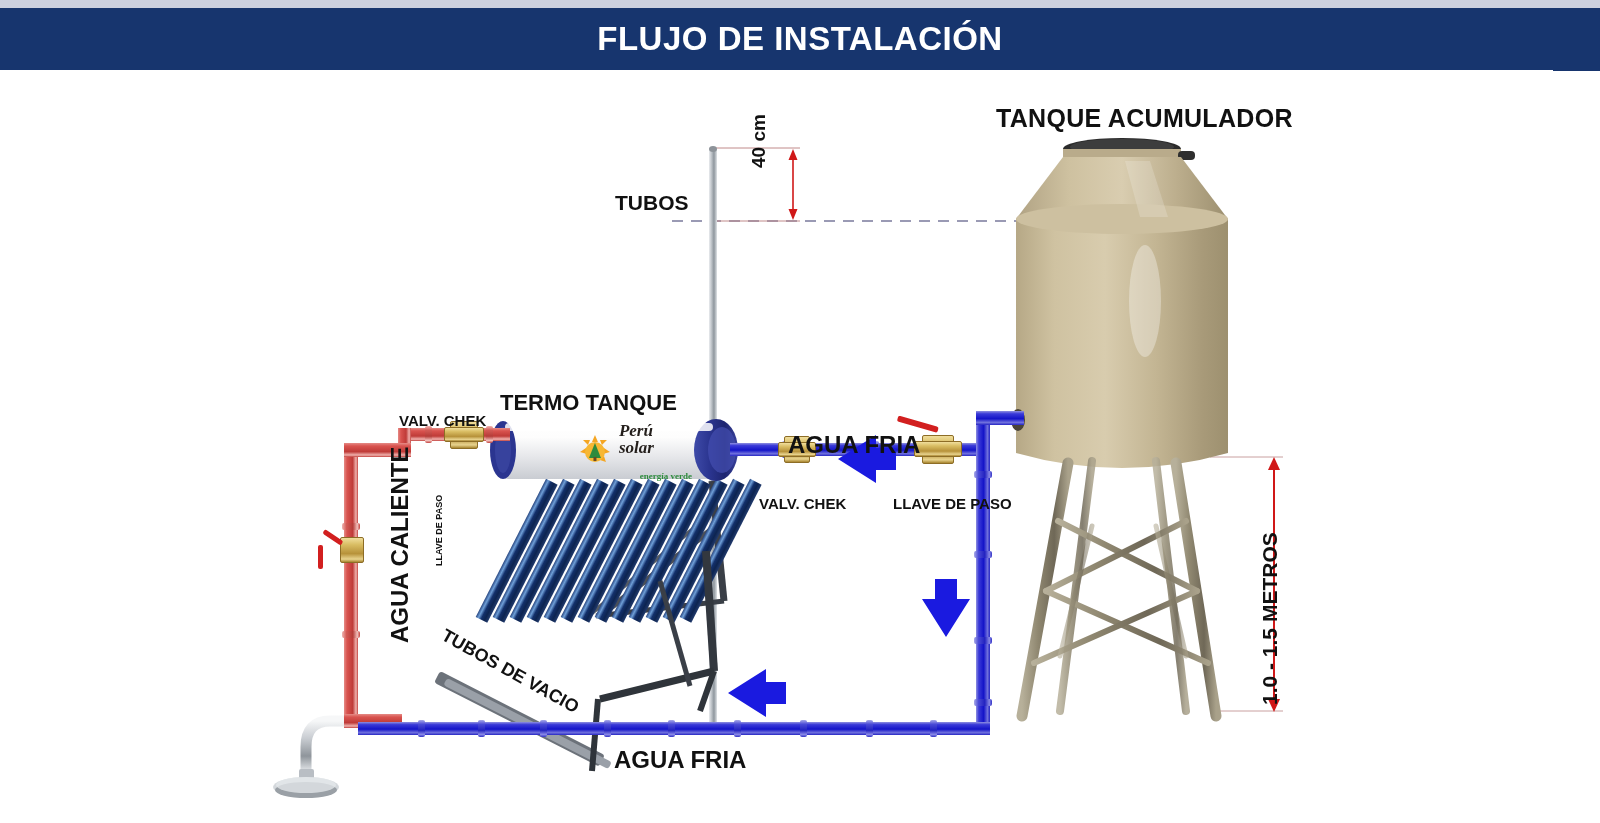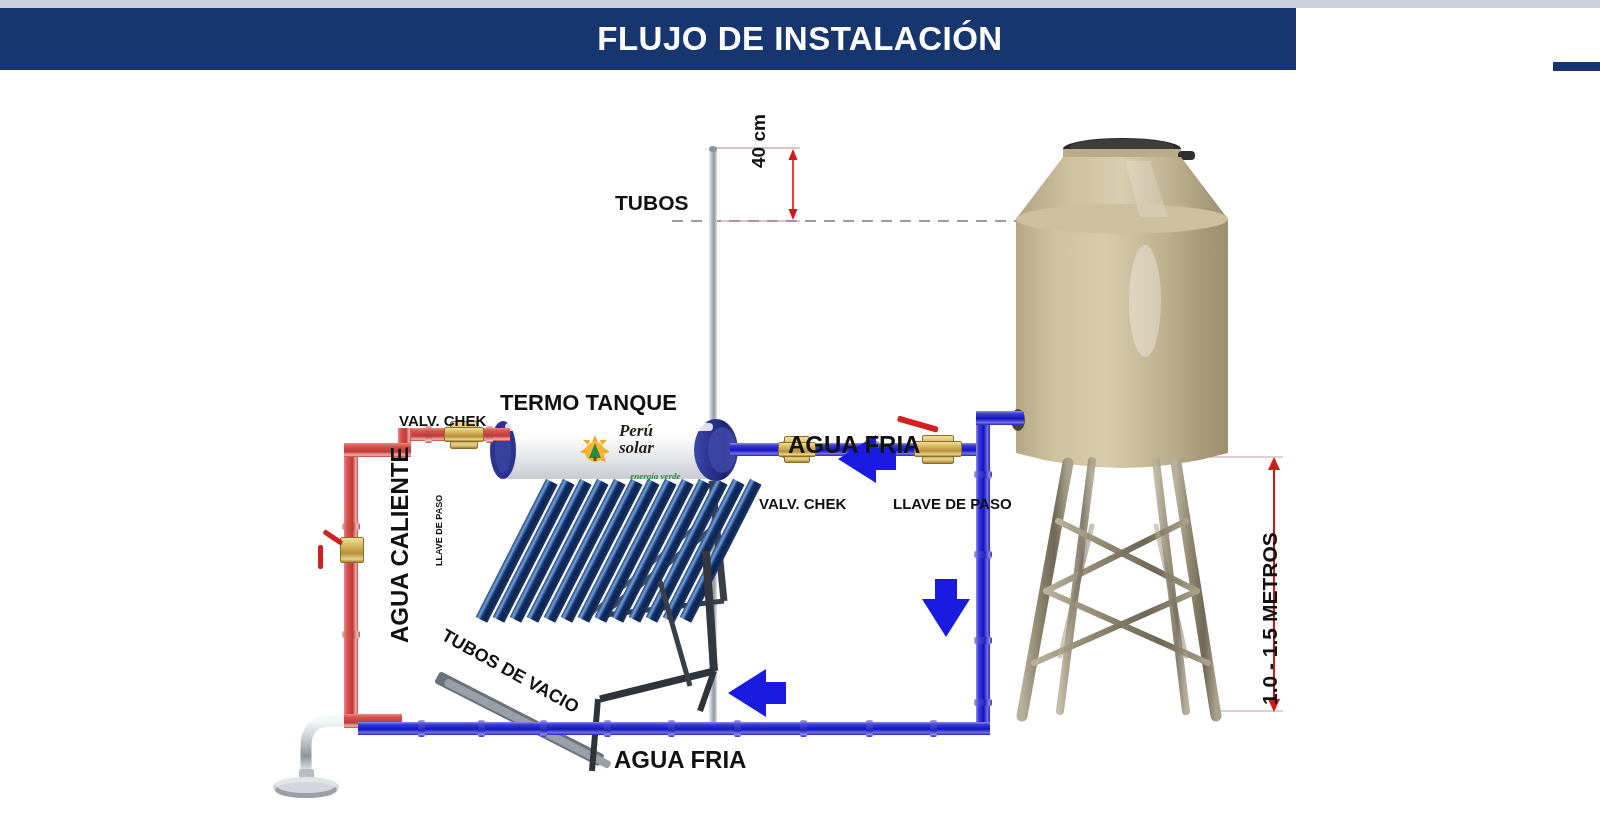--- a/index.html
+++ b/index.html
@@ -1,21 +1,21 @@
 <!DOCTYPE html>
 <html><head>
 <meta charset="utf-8">
 <style>
   html,body{margin:0;padding:0;background:#fff;}
   body{width:1600px;height:823px;position:relative;overflow:hidden;
        font-family:"Liberation Sans","DejaVu Sans",sans-serif;}
 
   
   #topstrip{position:absolute;left:0;top:0;width:1600px;height:8px;background:#ccd0df;}
-  #header{position:absolute;left:0;top:8px;width:1296px;height:62px;background:#17356e;}
+  #header{position:absolute;left:0;top:8px;width:1600px;height:62px;background:#17356e;}
   #header-title{position:absolute;left:0;top:0;width:1600px;height:62px;
       display:flex;align-items:center;justify-content:center;
       color:#fff;font-size:33px;font-weight:bold;letter-spacing:.5px;}
   #header-edge{position:absolute;left:1553px;top:62px;width:47px;height:9px;background:#17356e;}
 
   
   #stage{position:absolute;left:0;top:71px;width:1600px;height:752px;background:#fff;}
 
   .lab{position:absolute;color:#111;font-weight:bold;white-space:nowrap;}
 
@@ -277,24 +277,25 @@
           <polygon points="3,5 8,10 10,5"></polygon>
         <polygon points="0,17 7,19 6,13"></polygon>
           <polygon points="26,27 20,25 24,21"></polygon>
       </g>
       <circle cx="15" cy="17" r="10" fill="#f7b733"></circle>
       <polygon points="15,8 21,23 9,23" fill="#2e8b3d"></polygon>
       <rect x="13.5" y="22" width="3" height="4" fill="#6b4a21"></rect>
     </svg>
     <div style="line-height:1;">
       <div style="font-family:'Liberation Serif','DejaVu Serif',serif;font-style:italic;font-weight:bold;font-size:17px;color:#241f1c;">Perú solar</div>
-      <div style="font-family:'Liberation Serif','DejaVu Serif',serif;font-style:italic;font-weight:bold;font-size:9px;color:#2e8b3d;text-align:center;margin-top:16px;">energía verde</div>
+      <div style="font-family:'Liberation Serif','DejaVu Serif',serif;font-weight:bold;font-size:9px;color:#2e8b3d;text-align:right;margin-top:16px;">energía verde</div>
     </div>
   </div>
 
+  <div class="lab" style="left:996px;top:33px;font-size:25px;letter-spacing:.3px;">TANQUE ACUMULADOR</div>
 
   <div class="lab" style="left:615px;top:120px;font-size:21px;">TUBOS</div>
 
   <div class="lab" style="left:748px;top:97px;font-size:19px;transform:rotate(-90deg);transform-origin:left top;">40 cm</div>
 
   <div class="lab" style="left:500px;top:319px;font-size:22px;">TERMO TANQUE</div>
 
   <div class="lab" style="left:399px;top:341px;font-size:15px;">VALV. CHEK</div>
 
   <div class="lab" style="left:788px;top:360px;font-size:24px;">AGUA FRIA</div>

